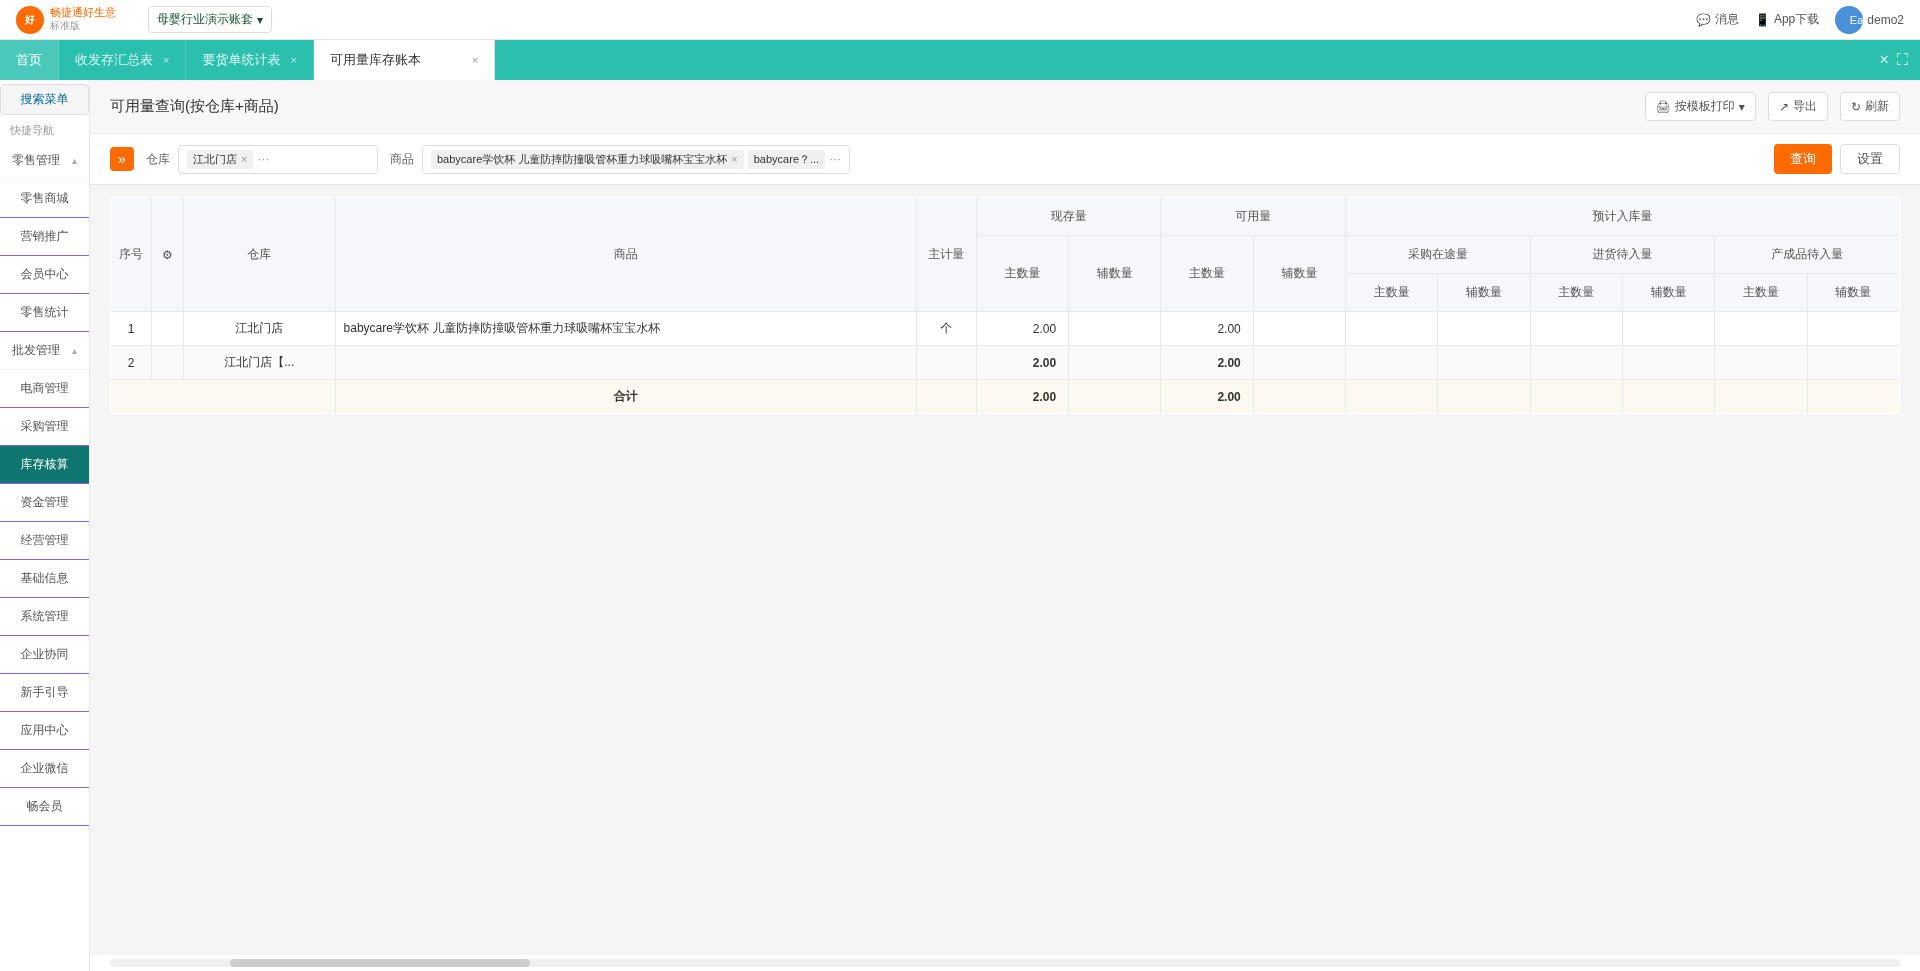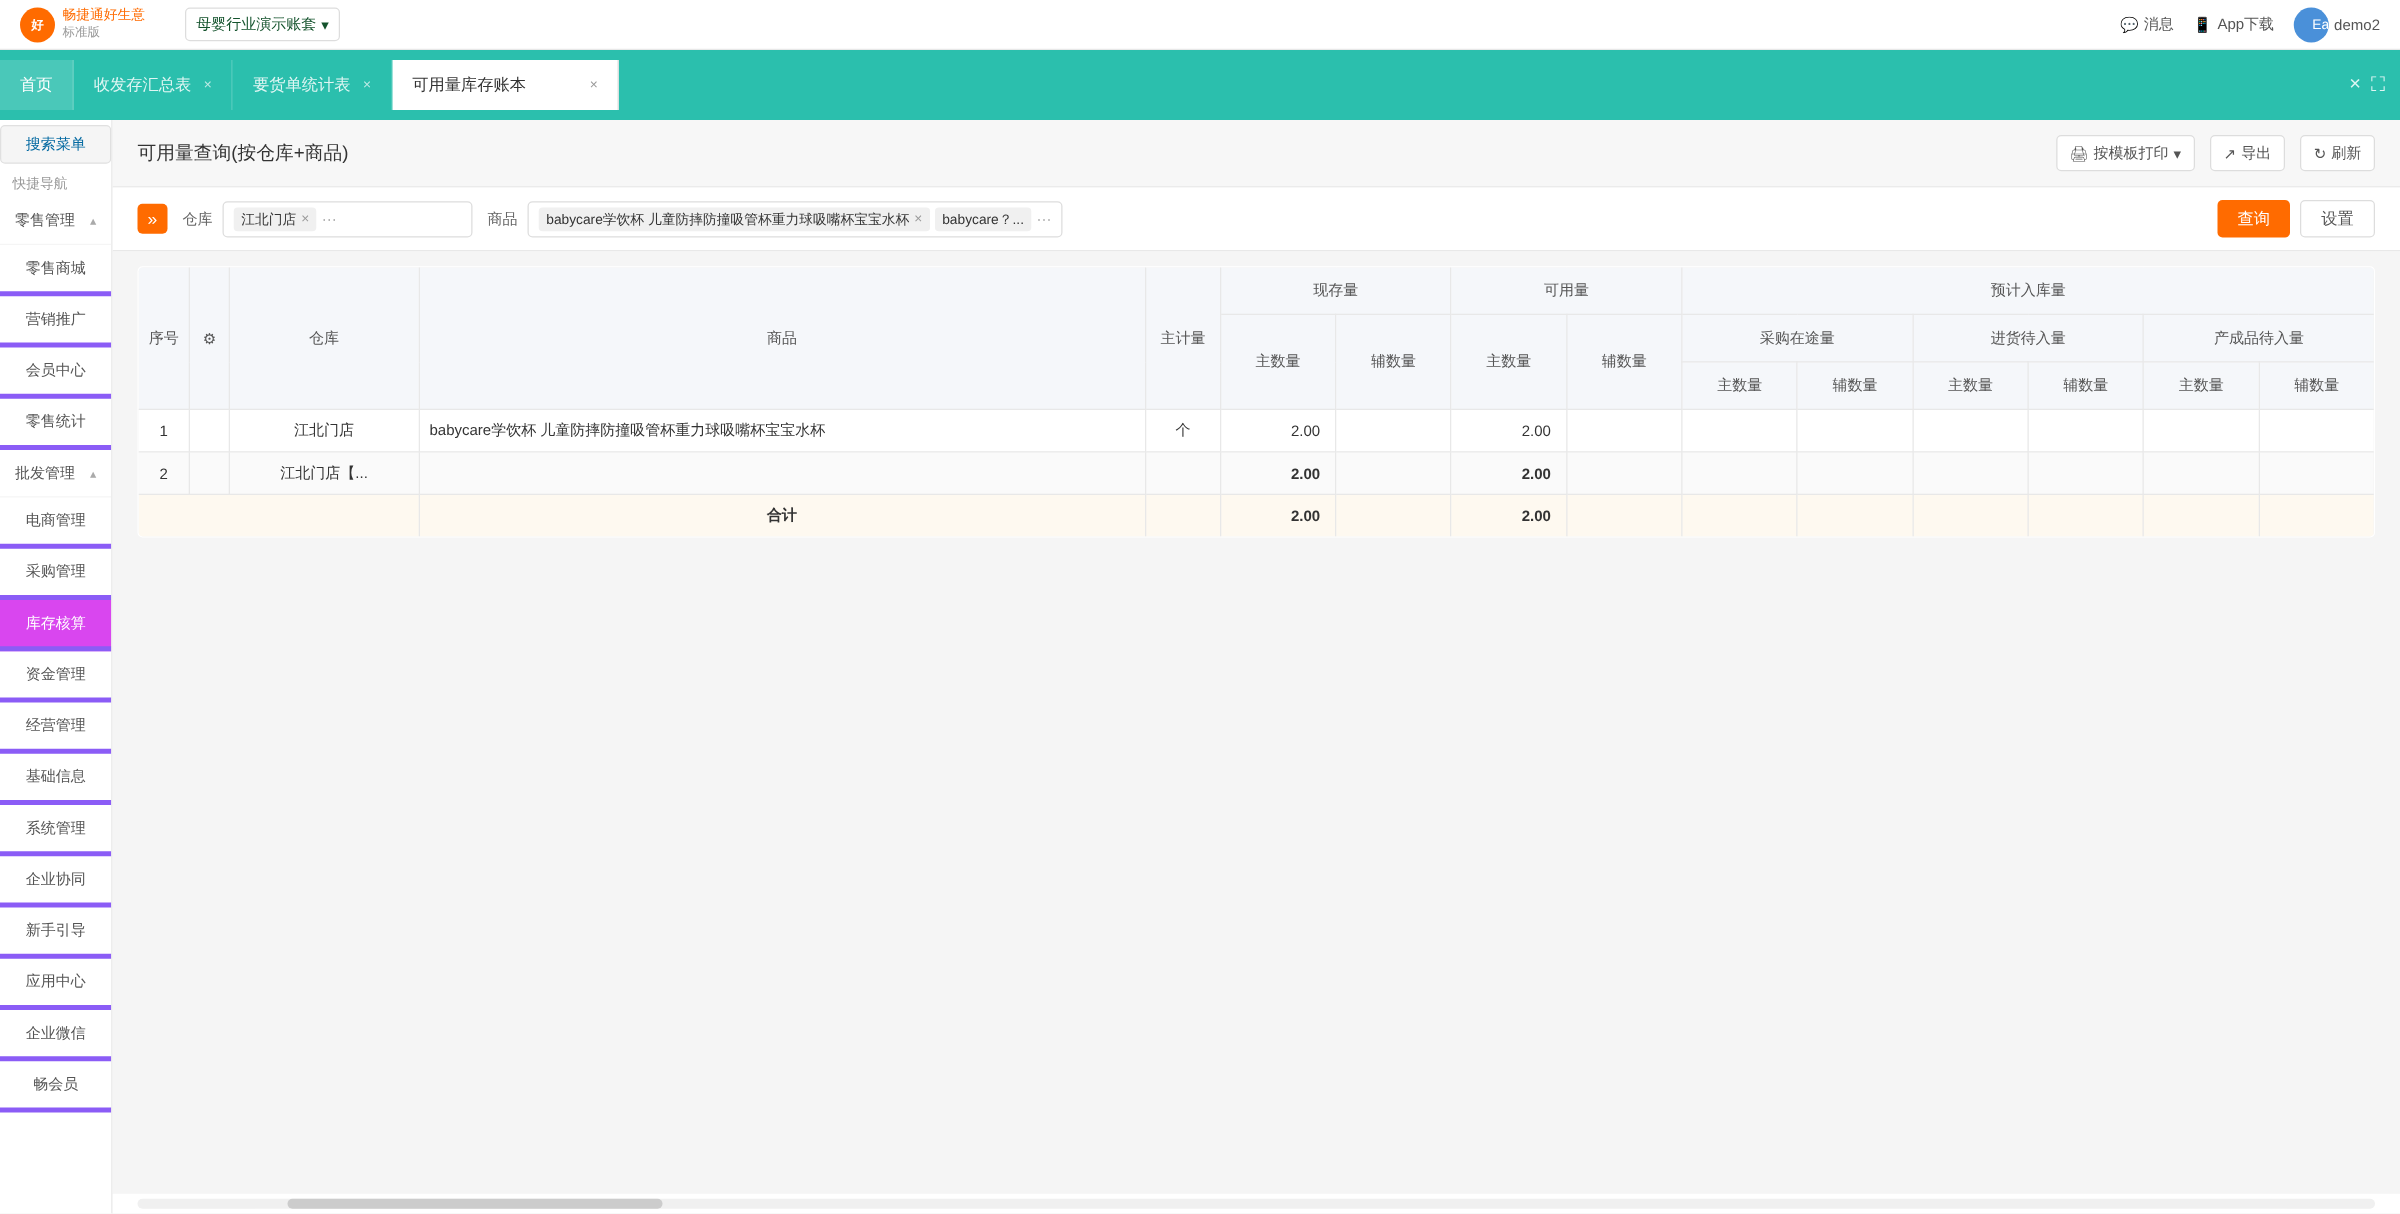--- a/index.html
+++ b/index.html
@@ -21,21 +21,21 @@
     .logo-icon { width: 28px; height: 28px; background: #ff6b00; border-radius: 50%; display: flex; align-items: center; justify-content: center; color: white; font-size: 10px; font-weight: bold; }
     .logo-text { font-size: 11px; color: #ff6b00; line-height: 1.2; }
     .logo-sub { font-size: 10px; color: #999; }
     .industry-selector { display: flex; align-items: center; gap: 4px; font-size: 12px; color: #14532d; cursor: pointer; padding: 4px 8px; border: 1px solid #ddd; border-radius: 4px; background: white; margin-left: 20px; }
     .top-bar-right { display: flex; align-items: center; gap: 16px; }
     .top-bar-btn { display: flex; align-items: center; gap: 4px; font-size: 12px; color: #555; cursor: pointer; }
     .avatar { width: 28px; height: 28px; border-radius: 50%; background: #4a90d9; display: flex; align-items: center; justify-content: flex-end; color: white; font-size: 11px; overflow: hidden; }
 
     
     .tab-bar {
-      height: 56px;
+      height: 40px;
       background: #2bbfad;
       display: flex;
       align-items: center;
       padding: 0 0 0 0;
       flex-shrink: 0;
       position: relative;
     }
     .tab-item {
       height: 40px;
       display: flex;
@@ -94,23 +94,23 @@
     .sidebar-item {
       padding: 10px 8px;
       display: flex;
       align-items: center;
       justify-content: center;
       flex-direction: column;
       gap: 3px;
       cursor: pointer;
       color: #555;
       font-size: 12px;
-      border-bottom: 4px solid #8b5cf6;
-    }
-    .sidebar-item.active { background: #d946ef; color: white; }
+      border-bottom: 1px solid #8b5cf6;
+    }
+    .sidebar-item.active { background: #0f766e; color: white; }
     .sidebar-group {
       display: flex;
       align-items: center;
       justify-content: space-between;
       padding: 10px 12px;
       cursor: pointer;
       color: #555;
       font-size: 12px;
       border-bottom: 1px solid #f5f5f5;
     }

